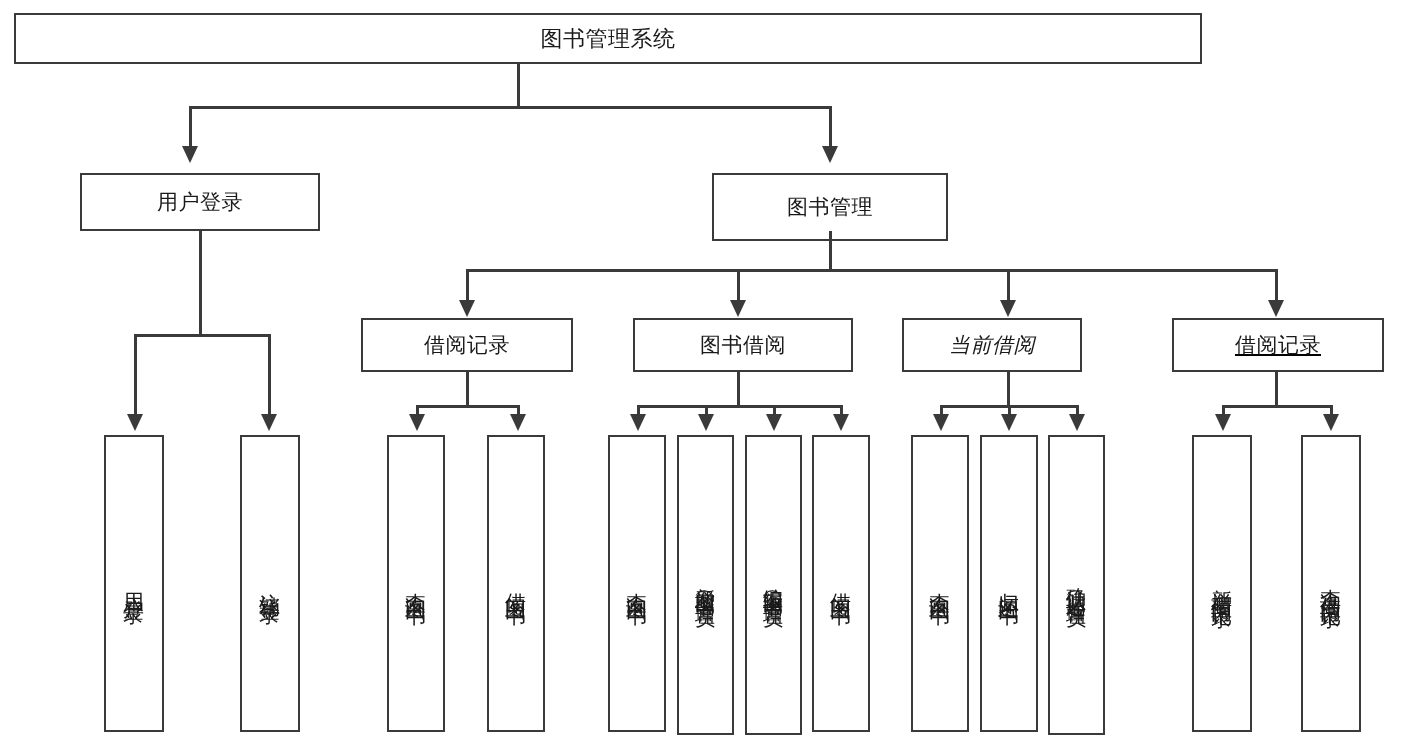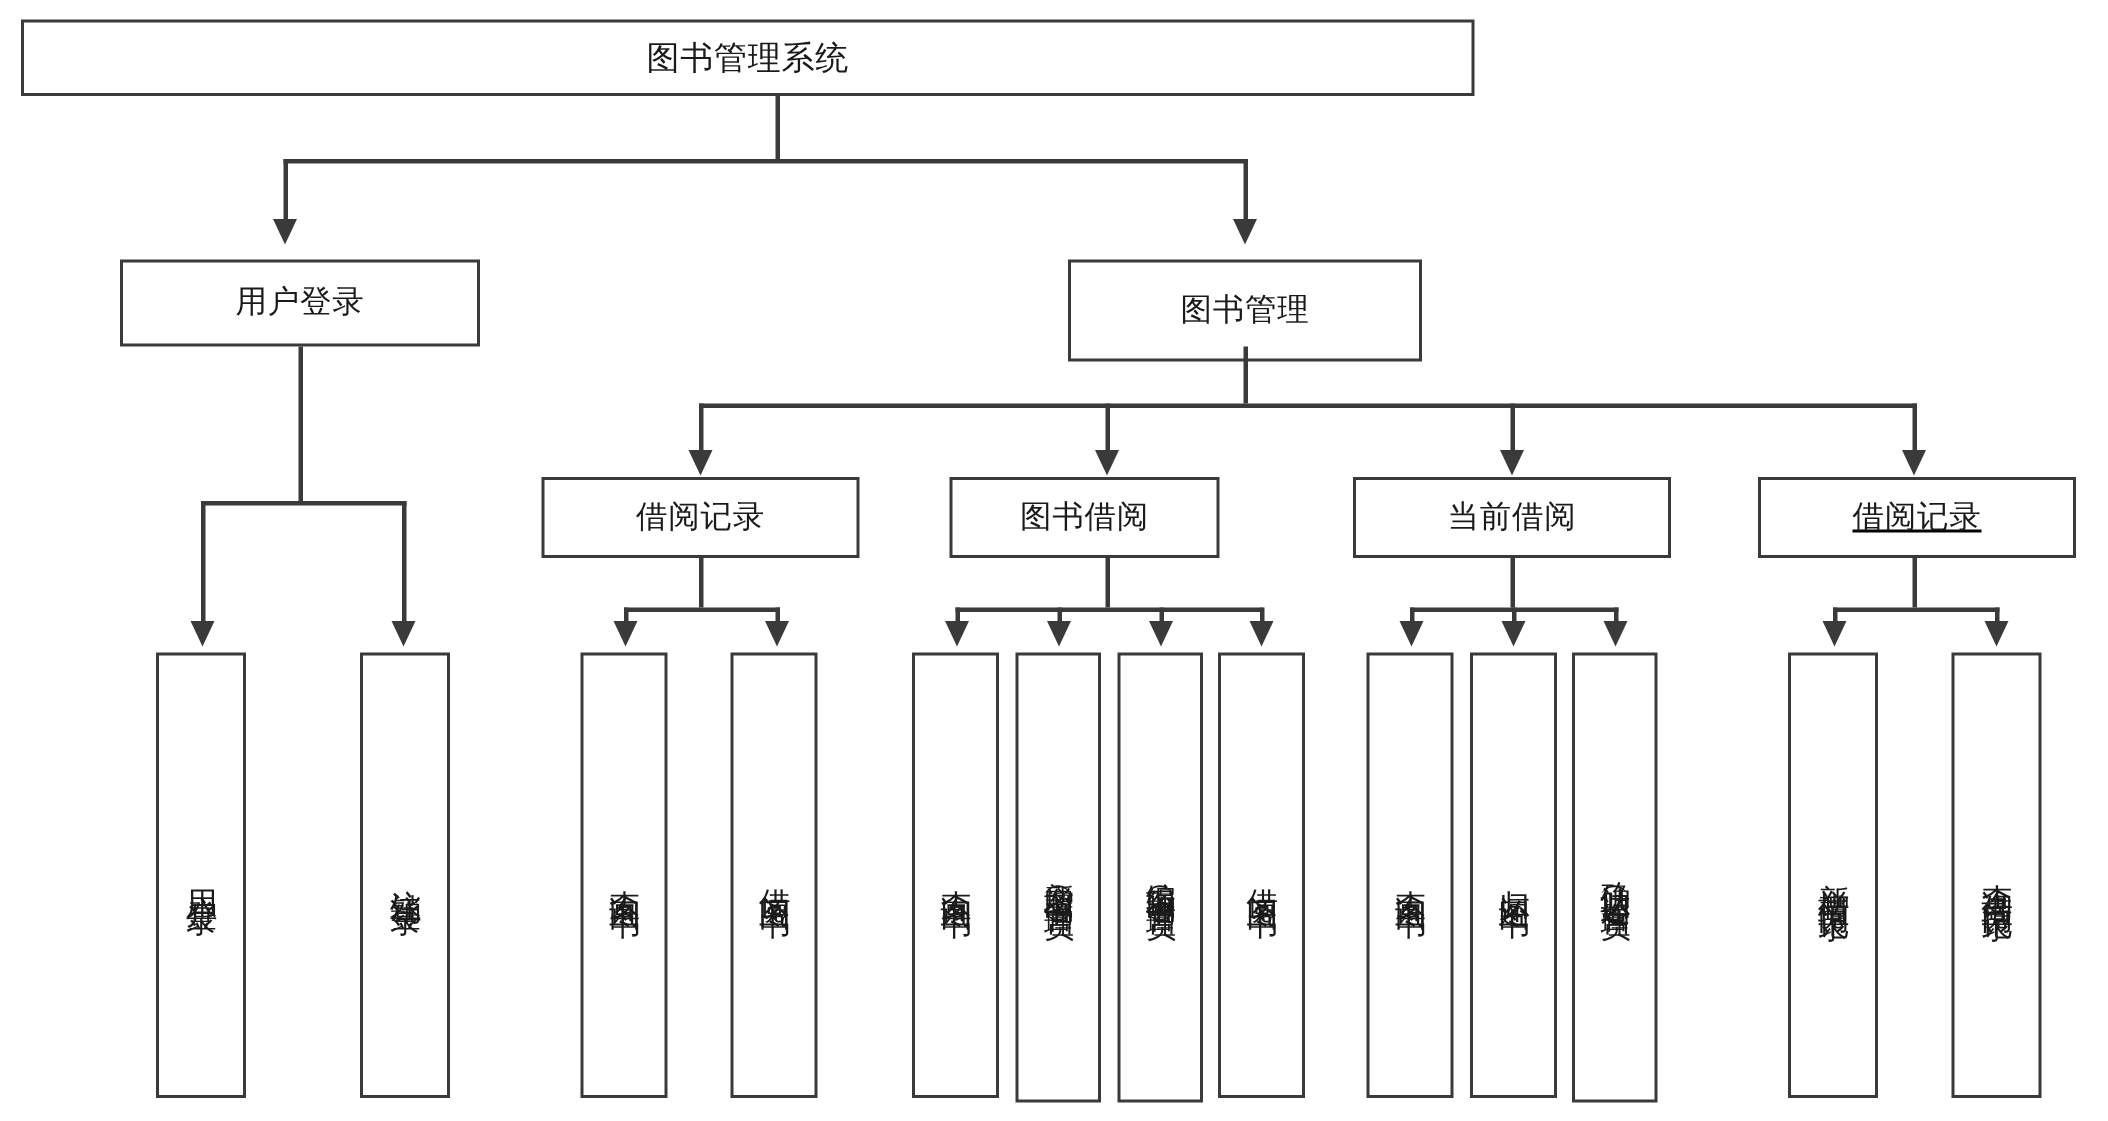--- a/index.html
+++ b/index.html
@@ -87,21 +87,21 @@
     font-size: 19px;
     white-space: nowrap;
     pointer-events: none;
   }
 </style>
 </head>
 <body>
 
 <div id="canvas">
 
-  <div class="node h root" style="left:14px; top:13px; width:969px; height:51px;align-items:center;">
+  <div class="node h root" style="left:14px; top:13px; width:1188px; height:51px;align-items:center;">
     <span class="node-label">图书管理系统</span>
   </div>
 
   <div class="edge vline" style="left:517px; top:64px; width:3px; height:42px;"></div>
 
   <div class="edge hline" style="left:189px; top:106px; width:643px; height:3px;"></div>
 
   <div class="edge vline" style="left:189px; top:106px; width:3px; height:42px;"></div>
   <div class="arrow" style="left:182px; top:146px;"></div>
   <div class="edge vline" style="left:829px; top:106px; width:3px; height:42px;"></div>
@@ -128,24 +128,24 @@
   <div class="edge vline" style="left:737px; top:269px; width:3px; height:33px;"></div>
   <div class="arrow" style="left:730px; top:300px;"></div>
   <div class="edge vline" style="left:1007px; top:269px; width:3px; height:33px;"></div>
   <div class="arrow" style="left:1000px; top:300px;"></div>
   <div class="edge vline" style="left:1275px; top:269px; width:3px; height:33px;"></div>
   <div class="arrow" style="left:1268px; top:300px;"></div>
 
   <div class="node h" style="left:361px; top:318px; width:212px; height:54px;">
     <span class="node-label">借阅记录</span>
   </div>
-  <div class="node h" style="left:633px; top:318px; width:180px; height:54px;">
+  <div class="node h" style="left:633px; top:318px; width:220px; height:54px;">
     <span class="node-label">图书借阅</span>
   </div>
-  <div class="node h" style="left:902px; top:318px; width:212px; height:54px;">
+  <div class="node h" style="left:902px; top:318px; width:180px; height:54px;font-style:italic;">
     <span class="node-label">当前借阅</span>
   </div>
   <div class="node h" style="left:1172px; top:318px; width:212px; height:54px;text-decoration:underline;">
     <span class="node-label">借阅记录</span>
   </div>
 
   <div class="edge vline" style="left:466px; top:372px; width:3px; height:33px;"></div>
   <div class="edge hline" style="left:416px; top:405px; width:104px; height:3px;"></div>
   <div class="edge vline" style="left:416px; top:405px; width:3px; height:12px;"></div>
   <div class="arrow" style="left:409px; top:414px;"></div>

